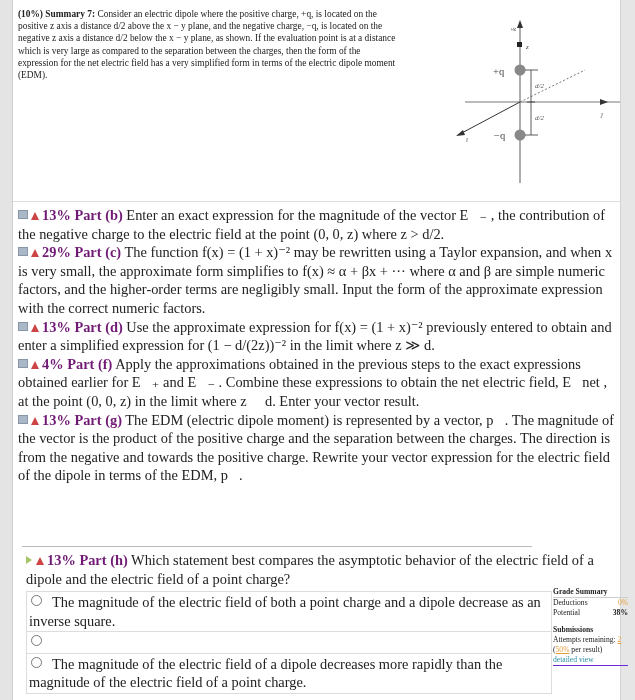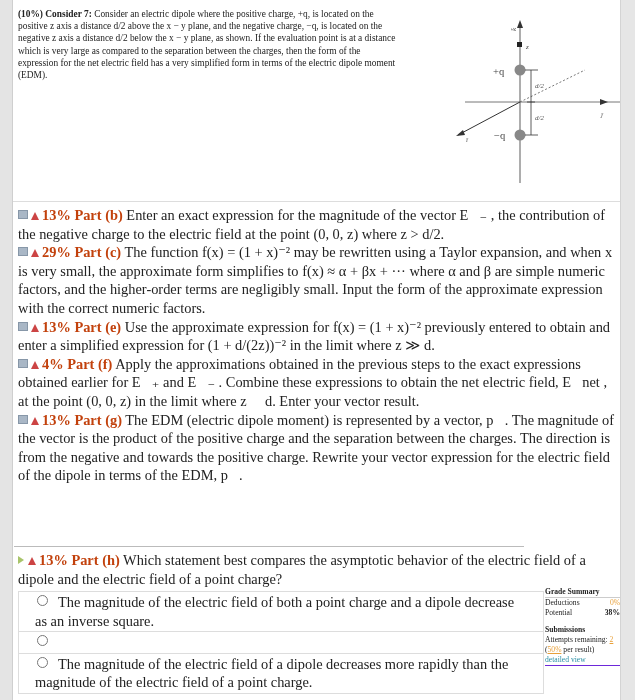--- a/index.html
+++ b/index.html
@@ -6,49 +6,49 @@
   body { width:635px; height:700px; overflow:hidden; background:#e9e9e9; position:relative; font-family:"Liberation Serif", "DejaVu Serif", serif; color:#222; }
   .gutter { position:absolute; left:0; top:0; width:12px; height:700px; background:#e4e4e4; border-right:1px solid #cfcfcf; }
   .scroll { position:absolute; right:0; top:0; width:14px; height:700px; background:#e6e6e6; border-left:1px solid #d4d4d4; }
   .panel { position:absolute; left:13px; top:0; width:607px; height:700px; background:#fff; }
   .problem { position:absolute; left:18px; top:8px; width:380px; font-size:9.4px; line-height:12.2px; }
   .problem b { font-weight:bold; }
   .diagram { position:absolute; left:430px; top:8px; width:190px; height:190px; }
   .divider { position:absolute; left:13px; top:201px; width:607px; height:1px; background:#ddd; }
   .parts { position:absolute; left:18px; top:206px; width:598px; font-size:14.4px; line-height:18.6px; }
   .part { margin:0; }
-  .ptag { color:#c2410c; font-weight:bold;margin-top:31px; }
+  .ptag { color:#701a75; font-weight:bold;margin-top:31px; }
   .ptag-a { color:#2a8fa5; font-weight:normal; }
   .a-text { text-decoration:underline; color:#333; }
   .ico { display:inline-block; width:8px; height:7px; background:#a9b7c6; border:1px solid #8797a8; margin-right:3px; vertical-align:1px; }
   .ico.play { width:0; height:0; background:none; border:none; border-left:6px solid #a8c46a; border-top:4px solid transparent; border-bottom:4px solid transparent; margin-right:4px; }
   .warn { display:inline-block; width:0; height:0; border-left:4px solid transparent; border-right:4px solid transparent; border-bottom:8px solid #c44; margin-right:3px; vertical-align:0px; position:relative; }
-  .hbox { position:absolute; left:14px; top:546px; width:510px; height:154px; border-top:1px solid #bbb; }
+  .hbox { position:absolute; left:22px; top:546px; width:510px; height:154px; border-top:1px solid #bbb; }
   .htitle { position:absolute; left:4px; top:4px; width:600px; font-size:14.4px; line-height:18.6px; }
   .opts { position:absolute; left:4px; top:44px; width:526px; }
-  .opt { border:1px solid #ddd; border-bottom:none; padding:1px 16px; font-size:14.4px; line-height:18.6px; }
+  .opt { border:1px solid #ddd; border-bottom:none; padding:1px 2px; font-size:14.4px; line-height:18.6px; }
   .opt:last-child { border-bottom:1px solid #ddd; }
   .radio { display:inline-block; width:9px; height:9px; border:1px solid #777; border-radius:50%; margin:0 10px 0 2px; vertical-align:1px; }
   .grade { position:absolute; left:531px; top:40px; width:75px; font-size:7.6px; line-height:9.8px; }
   .grade .hd { font-weight:bold; border-bottom:1px solid #ccc; }
   .grade .row { display:flex; justify-content:space-between; }
   .orange { color:#e8a03a; }
   .link { color:#2a8fa5; }
   .under { text-decoration:underline; }
 </style>
 </head>
 <body>
 
 <div class="gutter"></div>
 <div class="panel"></div>
 <div class="scroll"></div>
 
 <div class="problem">
   <b>(10%)</b>
-  <b>Consider 7:</b>
+  <b>Summary 7:</b>
   <span>Consider an electric dipole where the positive charge, +q, is located on the positive z axis a distance d/2 above the x − y plane, and the negative charge, −q, is located on the negative z axis a distance d/2 below the x − y plane, as shown. If the evaluation point is at a distance which is very large as compared to the separation between the charges, then the form of the expression for the net electric field has a very simplified form in terms of the electric dipole moment (EDM).</span>
 </div>
 
 <svg class="diagram" viewBox="0 0 190 190">
 
   <line x1="90" y1="16" x2="90" y2="175" stroke="#999" stroke-width="1.6"></line>
   <polygon points="87,20 90,12 93,20" fill="#333"></polygon>
 
   <line x1="35" y1="94" x2="200" y2="94" stroke="#777" stroke-width="1"></line>
   <polygon points="170,91 178,94 170,97" fill="#333"></polygon>
@@ -82,22 +82,22 @@
 <div class="parts">
   <div class="part">
     <span class="ico"></span><span class="warn"></span><span class="ptag">13% Part (b)</span>
     <span>Enter an exact expression for the magnitude of the vector E⃗₋ , the contribution of the negative charge to the electric field at the point (0, 0, z) where z &gt; d/2.</span>
   </div>
   <div class="part">
     <span class="ico"></span><span class="warn"></span><span class="ptag">29% Part (c)</span>
     <span>The function f(x) = (1 + x)⁻² may be rewritten using a Taylor expansion, and when x is very small, the approximate form simplifies to f(x) ≈ α + βx + ··· where α and β are simple numeric factors, and the higher-order terms are negligibly small. Input the form of the approximate expression with the correct numeric factors.</span>
   </div>
   <div class="part">
-    <span class="ico"></span><span class="warn"></span><span class="ptag">13% Part (e)</span>
-    <span>Use the approximate expression for f(x) = (1 + x)⁻² previously entered to obtain and enter a simplified expression for (1 + d/(2z))⁻² in the limit where z ≫ d.</span>
+    <span class="ico"></span><span class="warn"></span><span class="ptag">13% Part (d)</span>
+    <span>Use the approximate expression for f(x) = (1 + x)⁻² previously entered to obtain and enter a simplified expression for (1 − d/(2z))⁻² in the limit where z ≫ d.</span>
   </div>
   <div class="part">
     <span class="ico"></span><span class="warn"></span><span class="ptag">4% Part (f)</span>
     <span>Apply the approximations obtained in the previous steps to the exact expressions obtained earlier for E⃗₊ and E⃗₋ . Combine these expressions to obtain the net electric field, E⃗net , at the point (0, 0, z) in the limit where z ≫ d. Enter your vector result.</span>
   </div>
   <div class="part">
     <span class="ico"></span><span class="warn"></span><span class="ptag">13% Part (g)</span>
     <span>The EDM (electric dipole moment) is represented by a vector, p⃗. The magnitude of the vector is the product of the positive charge and the separation between the charges. The direction is from the negative and towards the positive charge. Rewrite your vector expression for the electric field of the dipole in terms of the EDM, p⃗.</span>
   </div>
 </div>

